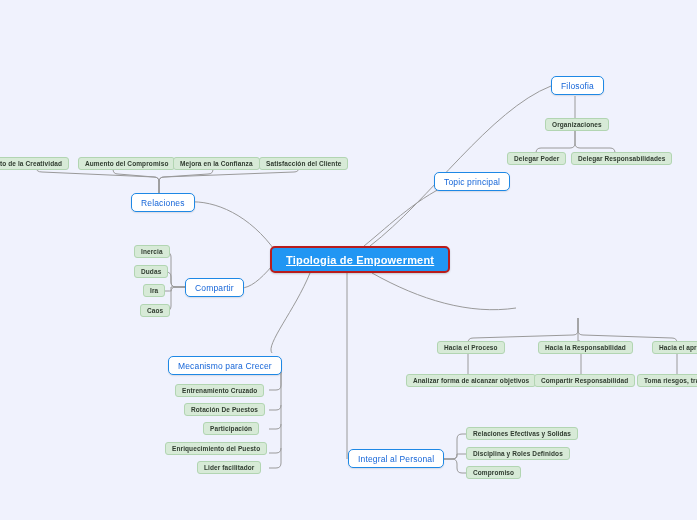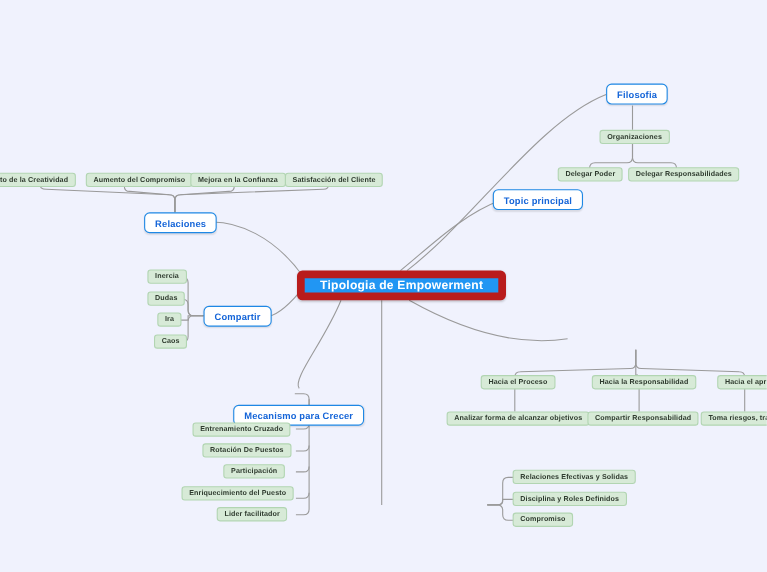--- a/index.html
+++ b/index.html
@@ -32,38 +32,39 @@
     position: absolute;
     box-sizing: border-box;
     white-space: nowrap;
     display: flex;
     align-items: center;
     justify-content: center;
   }
   
   .node-root {
     background: #2196f3;
-    border: 7px solid #b91c1c;
+    border: 2px solid #b91c1c;
     border-radius: 5px;
     color: #ffffff;
     font-size: 11px;
     font-weight: bold;
     letter-spacing: 0.2px;
     padding: 0 14px;
     height: 27px;
     box-shadow: 0 1px 2px rgba(0,0,0,0.18);
+    text-decoration: underline;
   }
   
   .node-topic {
     background: #ffffff;
     border: 1.6px solid #1e88e5;
     border-radius: 5px;
     color: #1565d8;
     font-size: 8.5px;
-    font-weight: bold;
+    font-weight: normal;
     letter-spacing: 0.15px;
     padding: 0 9px;
     height: 19px;
     box-shadow: 0 1px 1.5px rgba(0,0,0,0.10);
   }
   
   .node-leaf {
     background: #d7ead7;
     border: 1px solid #b2d5b2;
     border-radius: 3px;
@@ -134,45 +135,46 @@
     </g>
   </svg>
 
   <div class="node node-root" style="left:270px; top:246px;">Tipologia de Empowerment</div>
 
   <div class="node node-topic" style="left:551px; top:76px;">Filosofia</div>
   <div class="node node-leaf" style="left:545px; top:118px;">Organizaciones</div>
   <div class="node node-leaf" style="left:507px; top:152px;">Delegar Poder</div>
   <div class="node node-leaf" style="left:571px; top:152px;">Delegar Responsabilidades</div>
 
-  <div class="node node-topic" style="left:448px; top:172px;">Topic principal</div>
+  <div class="node node-topic" style="left:434px; top:172px;">Topic principal</div>
 
   <div class="node node-topic" style="left:131px; top:193px;">Relaciones</div>
   <div class="node node-leaf clip-left" style="left:-26px; top:157px; width:95px;">Aumento de la Creatividad</div>
   <div class="node node-leaf" style="left:78px; top:157px;">Aumento del Compromiso</div>
   <div class="node node-leaf" style="left:173px; top:157px;">Mejora en la Confianza</div>
   <div class="node node-leaf" style="left:259px; top:157px;">Satisfacción del Cliente</div>
 
   <div class="node node-topic" style="left:185px; top:278px;">Compartir</div>
   <div class="node node-leaf" style="left:134px; top:245px;">Inercia</div>
   <div class="node node-leaf" style="left:134px; top:265px;">Dudas</div>
   <div class="node node-leaf" style="left:143px; top:284px;">Ira</div>
   <div class="node node-leaf" style="left:140px; top:304px;">Caos</div>
 
-  <div class="node node-topic" style="left:168px; top:368px;margin-left:44px;">Mecanismo para Crecer</div>
+  <div class="node node-topic" style="left:168px; top:356px;">Mecanismo para Crecer</div>
   <div class="node node-leaf" style="left:175px; top:384px;">Entrenamiento Cruzado</div>
   <div class="node node-leaf" style="left:184px; top:403px;">Rotación De Puestos</div>
   <div class="node node-leaf" style="left:203px; top:422px;">Participación</div>
   <div class="node node-leaf" style="left:165px; top:442px;">Enriquecimiento del Puesto</div>
   <div class="node node-leaf" style="left:197px; top:461px;">Lider facilitador</div>
 
   <div class="node node-leaf" style="left:437px; top:341px;">Hacia el Proceso</div>
   <div class="node node-leaf" style="left:538px; top:341px;">Hacia la Responsabilidad</div>
   <div class="node node-leaf clip-right" style="left:652px; top:341px; width:60px;">Hacia el apr</div>
   <div class="node node-leaf" style="left:406px; top:374px;">Analizar forma de alcanzar objetivos</div>
   <div class="node node-leaf" style="left:534px; top:374px;">Compartir Responsabilidad</div>
   <div class="node node-leaf clip-right" style="left:637px; top:374px; width:70px;">Toma riesgos, trab</div>
 
+  <div class="node node-topic" style="left:348px; top:449px;">Integral al Personal</div>
   <div class="node node-leaf" style="left:466px; top:427px;">Relaciones Efectivas y Solidas</div>
   <div class="node node-leaf" style="left:466px; top:447px;">Disciplina y Roles Definidos</div>
   <div class="node node-leaf" style="left:466px; top:466px;">Compromiso</div>
 
 </div>
 
 </body></html>

